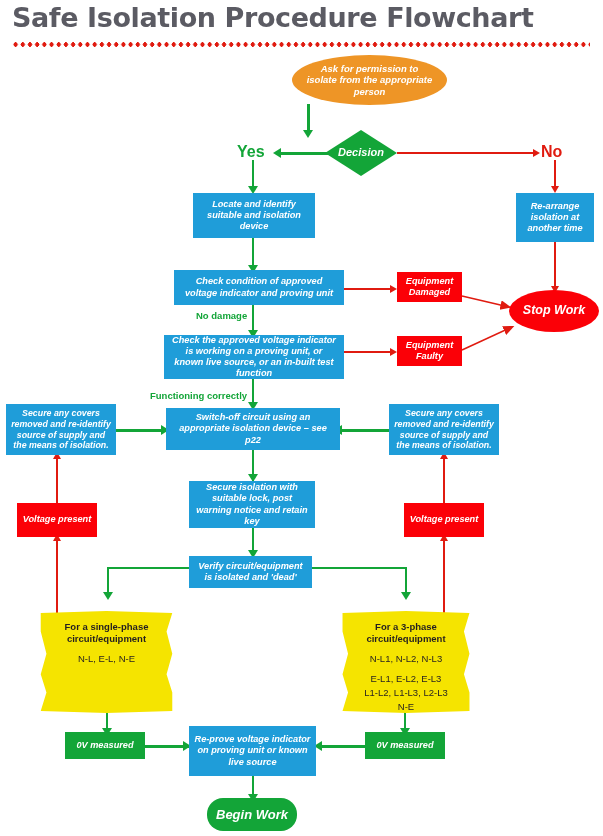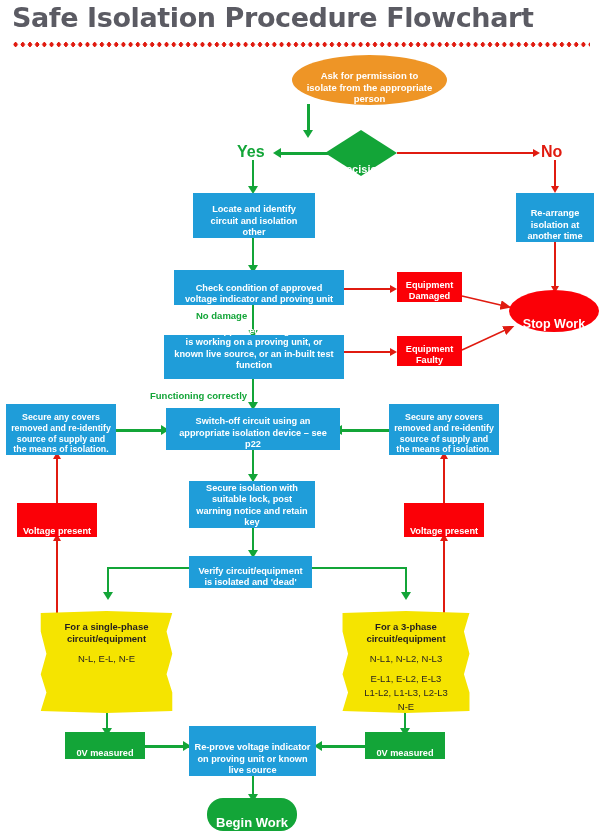--- a/index.html
+++ b/index.html
@@ -35,27 +35,28 @@
     background-size:7.2px 7.2px;
     background-repeat:repeat-x;
     background-position:0 0;
   }
 
   
   .node{
     position:absolute;
     box-sizing:border-box;
     display:flex;
-    align-items:flex-end;
+    align-items:center;
     justify-content:center;
     text-align:center;
     color:#ffffff;
     font-weight:bold;
     line-height:1.22;
     z-index:5;
+    font-style:italic;
   }
   .node span{display:block;}
 
   .blue{background:#1f9dd9;}
   .red{background:#fb0007;}
   .green{background:#13a538;}
   .orange{background:#ee9526;}
 
   .ellipse{border-radius:50%;}
   .roundrect{border-radius:16px;}
@@ -236,21 +237,21 @@
   <div class="node orange ellipse" style="left:292px;top:55px;width:155px;height:50px;font-size:9.5px;padding:0 14px;">
     <span>Ask for permission to isolate from the appropriate person</span>
   </div>
 
   <div class="node diamond" style="left:325px;top:130px;width:72px;height:46px;font-size:11px;">
     <div class="dshape"></div>
     <span>Decision</span>
   </div>
 
   <div class="node blue" style="left:193px;top:193px;width:122px;height:45px;font-size:9.2px;padding:0 6px;">
-    <span>Locate and identify circuit and isolation other</span>
+    <span>Locate and identify suitable and isolation device</span>
   </div>
 
   <div class="node blue" style="left:516px;top:193px;width:78px;height:49px;font-size:9.2px;padding:0 5px;">
     <span>Re-arrange isolation at another time</span>
   </div>
 
   <div class="node blue" style="left:174px;top:270px;width:170px;height:35px;font-size:9.2px;padding:0 6px;">
     <span>Check condition of approved voltage indicator and proving unit</span>
   </div>
 

